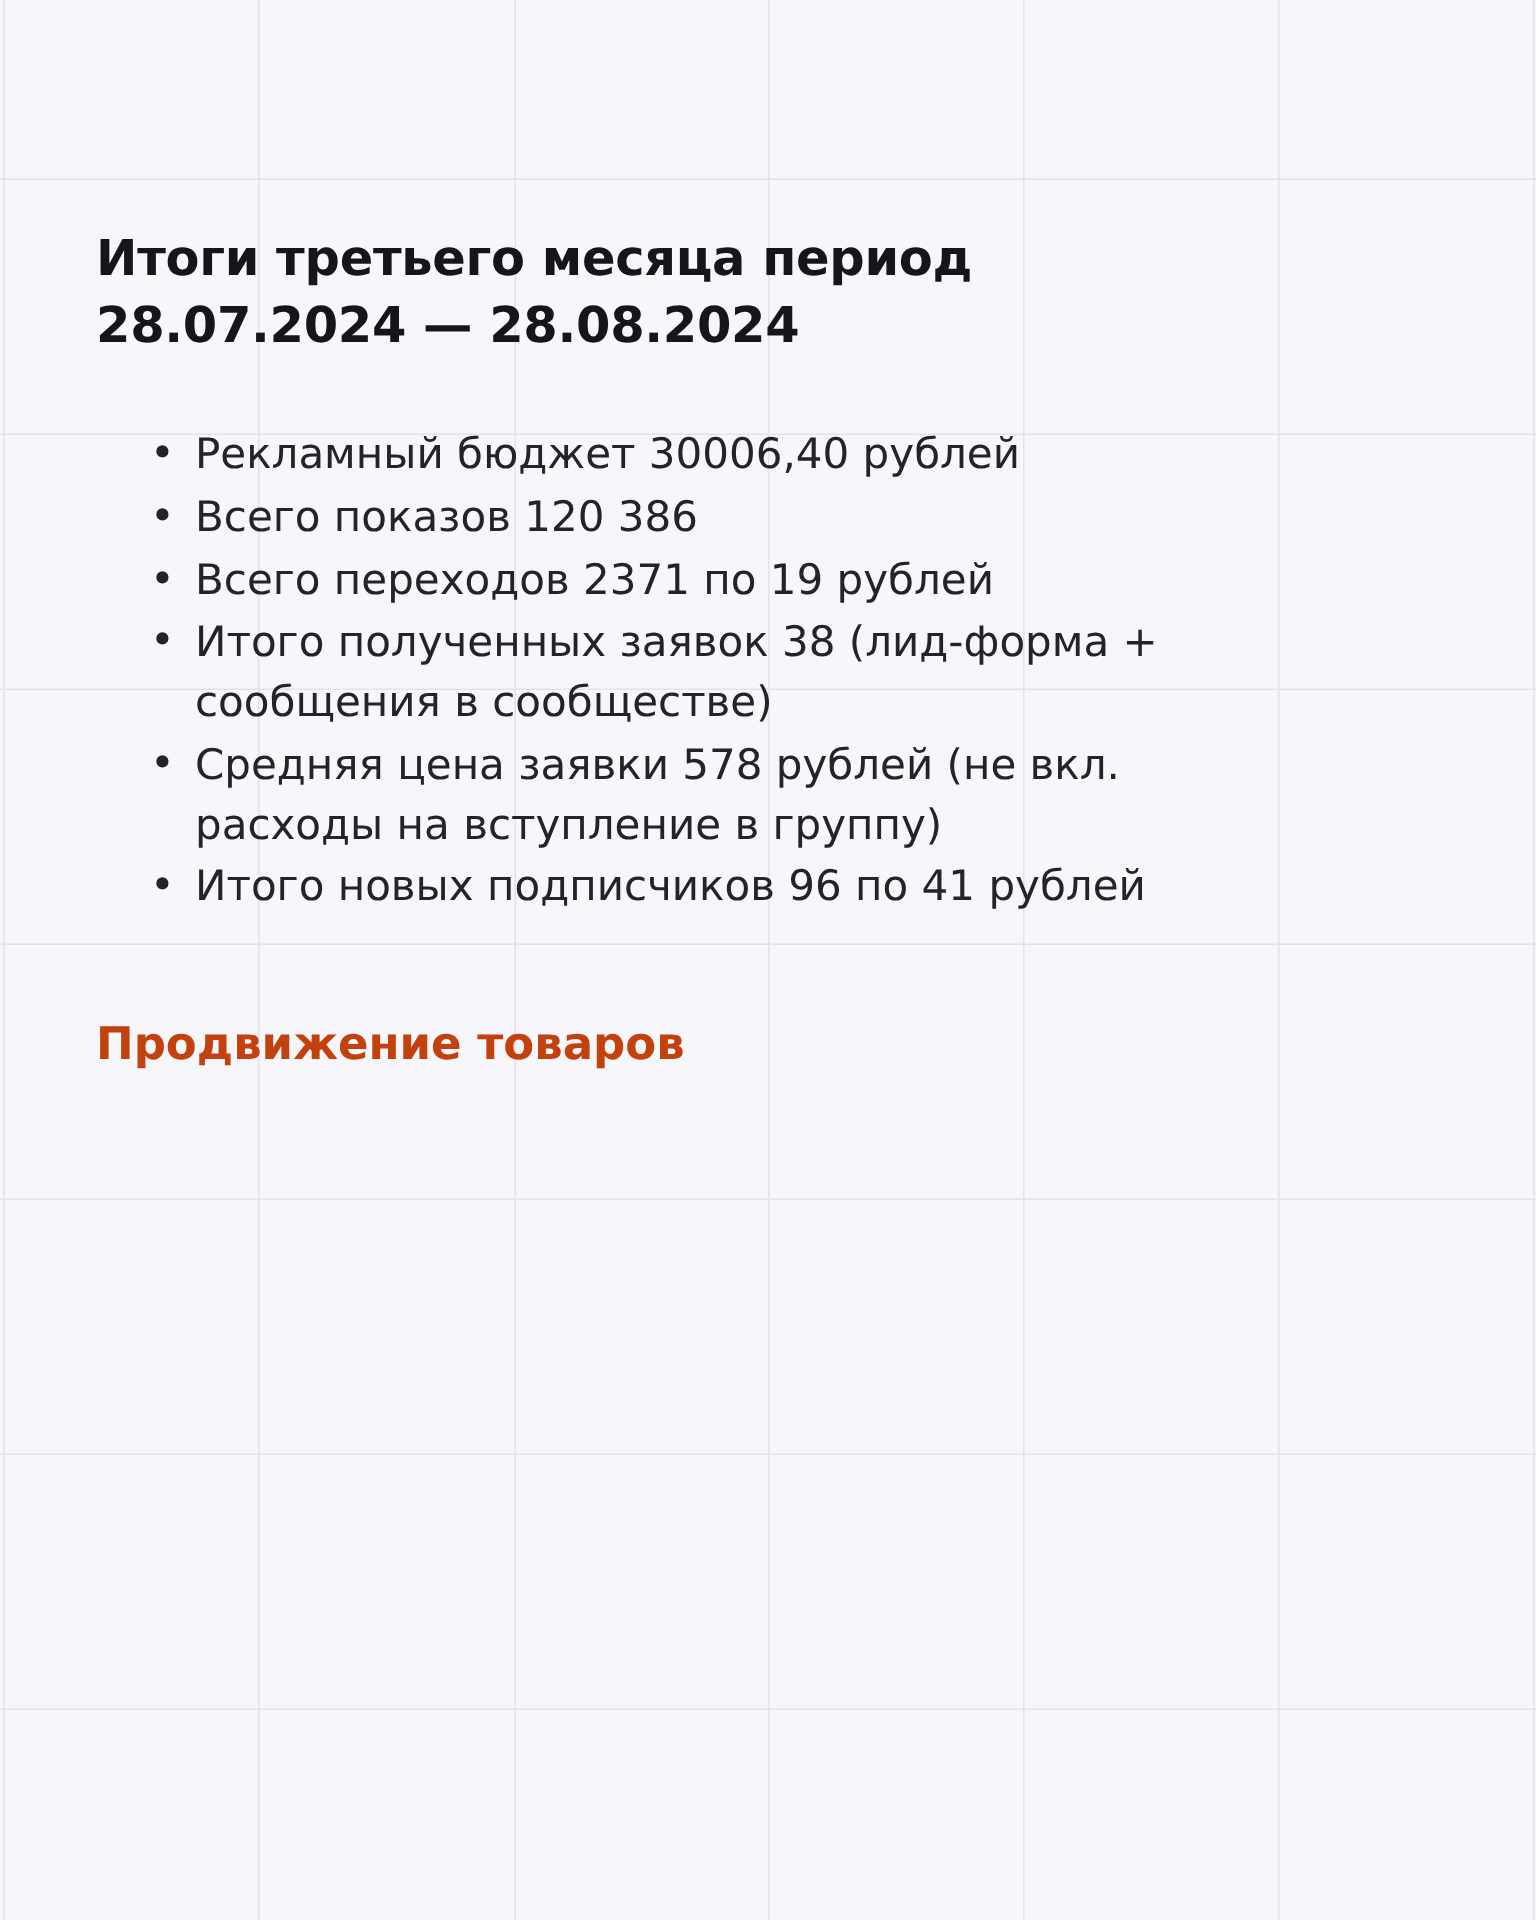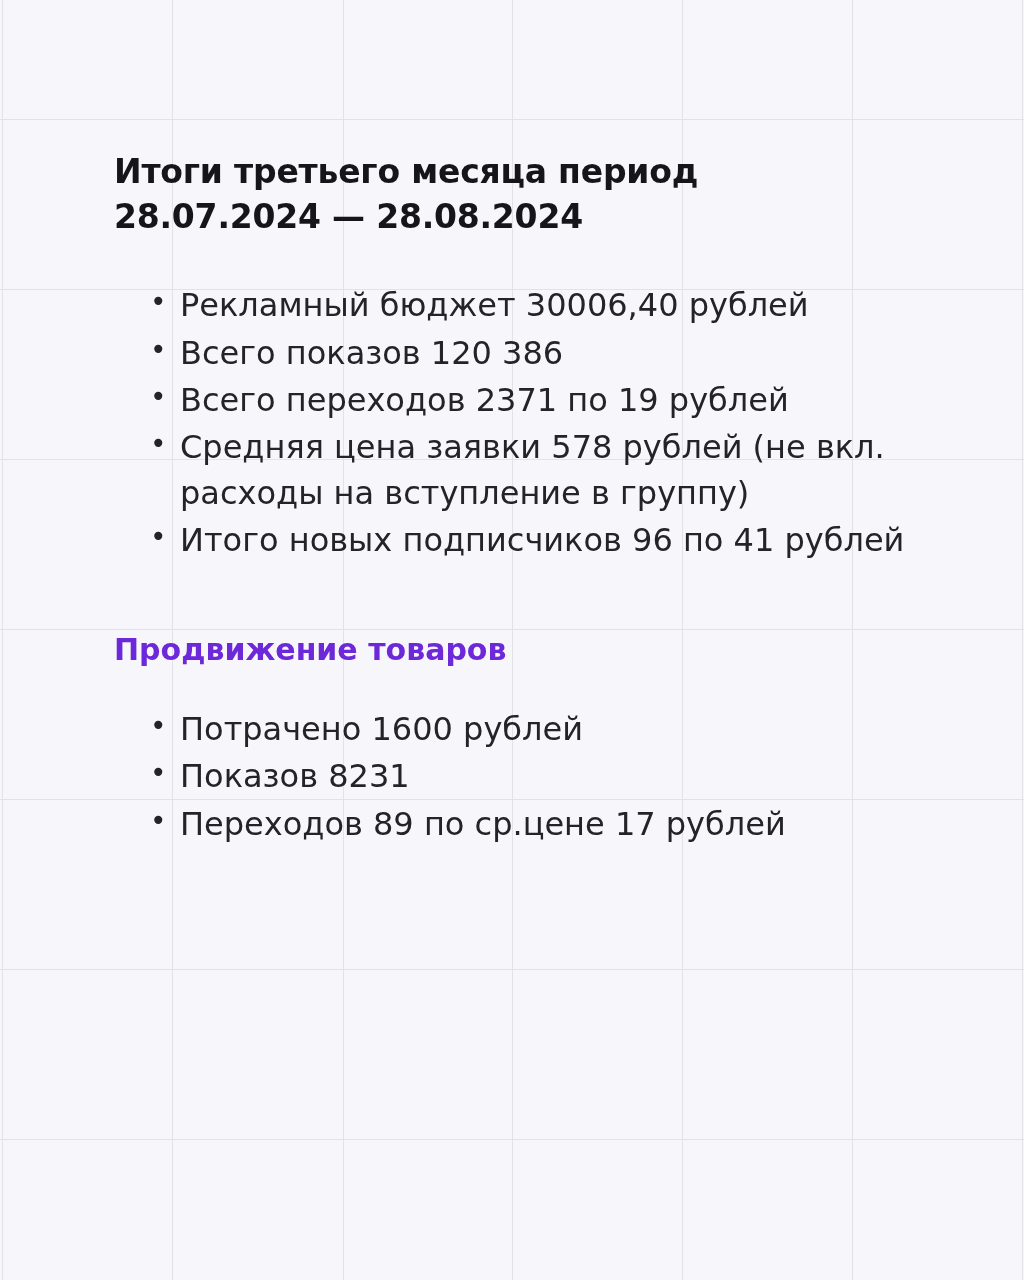--- a/index.html
+++ b/index.html
@@ -34,52 +34,52 @@
     position: absolute;
     left: 0;
     right: 0;
     height: 1px;
     background: #e3e1ea;
   }
 
   #content {
     position: relative;
     z-index: 1;
-    padding: 150px 110px 0 114px;
+    padding: 150px 110px 0 64px;
     box-sizing: border-box;
   }
 
   .doc-title {
     font-family: "DejaVu Sans", sans-serif;
     font-weight: 700;
     font-size: 33px;
     line-height: 1.35;
     letter-spacing: -0.2px;
     margin: 0 0 44px 0;
     max-width: 660px;
     color: #16161a;
   }
 
   .section-heading {
     font-family: "DejaVu Sans", sans-serif;
     font-weight: 700;
     font-size: 30px;
     line-height: 1.3;
     margin: 0 0 38px 0;
-    color: #6d28d9;
+    color: #c2410c;
   }
 
   ul.bullets {
     list-style: none;
     margin: 0;
     padding: 0 0 0 36px;
   }
   ul.bullets li {
     position: relative;
-    font-size: 32px;
+    font-size: 28px;
     line-height: 1.42;
     font-weight: 400;
     color: #232329;
     padding-left: 30px;
     margin-bottom: 2px;
     max-width: 740px;
   }
   ul.bullets li::before {
     content: "\2022";
     position: absolute;
@@ -115,27 +115,23 @@
 </div>
 
 <div id="content">
 
   <h1 class="doc-title">Итоги третьего месяца период 28.07.2024 — 28.08.2024</h1>
 
   <ul class="bullets">
     <li>Рекламный бюджет 30006,40 рублей</li>
     <li>Всего показов 120 386</li>
     <li>Всего переходов 2371 по 19 рублей</li>
+    <li>Итого полученных заявок 38 (лид-форма + сообщения в сообществе)</li>
     <li>Средняя цена заявки 578 рублей (не вкл. расходы на вступление в группу)</li>
     <li>Итого новых подписчиков 96 по 41 рублей</li>
   </ul>
 
   <div class="block-gap"></div>
 
   <h2 class="section-heading">Продвижение товаров</h2>
 
-  <ul class="bullets">
-    <li>Потрачено 1600 рублей</li>
-    <li>Показов 8231</li>
-    <li>Переходов 89 по ср.цене 17 рублей</li>
-  </ul>
 
 </div>
 
 </body></html>

